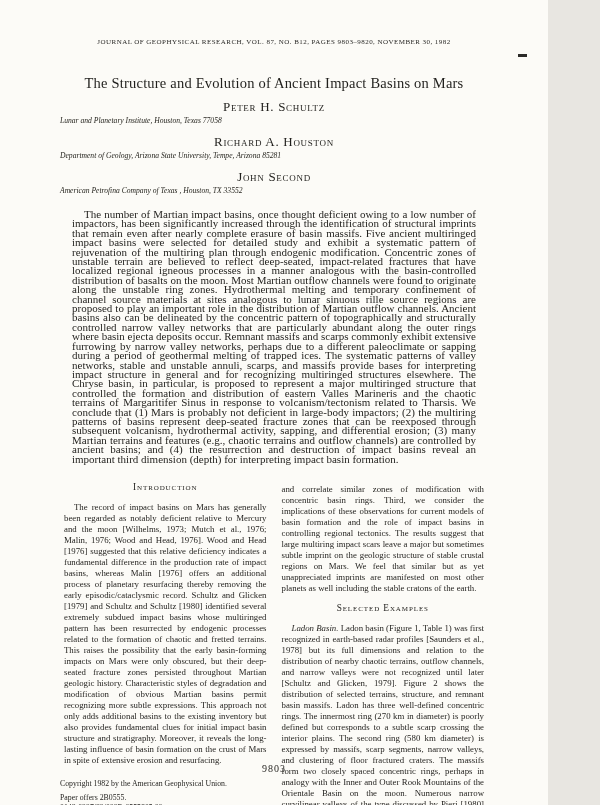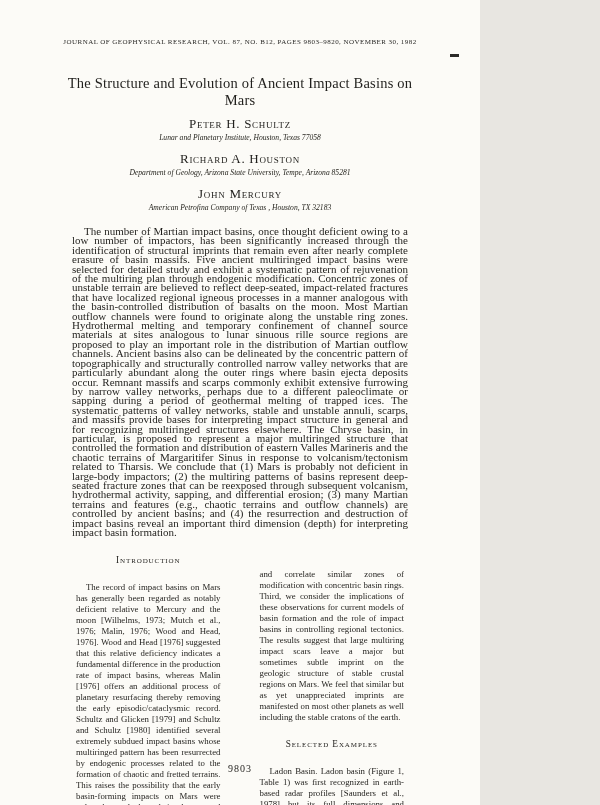--- a/index.html
+++ b/index.html
@@ -1,17 +1,17 @@
 <!DOCTYPE html>
 <html><head>
 <meta charset="utf-8">
 <style>
   html, body { margin: 0; padding: 0; background: #e8e6e1; }
   .page {
-    width: 480px; height: 805px;
+    width: 548px; height: 805px;
     box-sizing: border-box;
     padding: 38px 60px 0;
     background: #fcfbf7;
     overflow: hidden;
     position: relative;
     font-family: "Liberation Serif", serif;
     color: #201f1c;
   }
   .journal-header {
     font-size: 7px;
@@ -31,21 +31,20 @@
   .author-block.first { margin-top: 7px; }
   .author-name {
     font-variant: small-caps;
     font-size: 13px;
     text-align: center;
     letter-spacing: 0.7px;
   }
   .affiliation {
     font-style: italic;
     font-size: 7.6px;
-    text-align: center;
     margin-top: 1px;
     color: #26251f;
   }
   .abstract {
     font-size: 11px;
     line-height: 9.4px;
     text-align: justify;
     margin: 15px 12px 0;
     text-indent: 12px;
   }
@@ -62,23 +61,23 @@
     text-align: justify;
   }
   .section-heading {
     font-variant: small-caps;
     text-align: center;
     font-size: 9.3px;
     letter-spacing: 0.9px;
     margin: 2px 0 9px;
   }
   .section-heading.mid { margin: 9px 0 9px; }
-  .para { margin: 16px; }
+  .para { margin: 4px; }
   .indent { text-indent: 10px; }
-  .run-in { }
+  .run-in { font-style: italic; }
   .footnote {
     margin-top: 13px;
     font-size: 7.8px;
     line-height: 9.5px;
     text-align: left;
   }
   .fn-line { margin: 0; }
   .fn-gap { margin-top: 5px; }
   .page-number {
     position: absolute;
@@ -113,22 +112,22 @@
     <div class="author-name">Peter H. Schultz</div>
     <div class="affiliation">Lunar and Planetary Institute, Houston, Texas 77058</div>
   </div>
 
   <div class="author-block">
     <div class="author-name">Richard A. Houston</div>
     <div class="affiliation">Department of Geology, Arizona State University, Tempe, Arizona 85281</div>
   </div>
 
   <div class="author-block">
-    <div class="author-name">John Mercury</div>
-    <div class="affiliation">American Petrofina Company of Texas , Houston, TX 32183</div>
+    <div class="author-name">John Second</div>
+    <div class="affiliation">American Petrofina Company of Texas , Houston, TX 33552</div>
   </div>
 
   <p class="abstract">The number of Martian impact basins, once thought deficient owing to a low number of impactors, has been significantly increased through the identification of structural imprints that remain even after nearly complete erasure of basin massifs. Five ancient multiringed impact basins were selected for detailed study and exhibit a systematic pattern of rejuvenation of the multiring plan through endogenic modification. Concentric zones of unstable terrain are believed to reflect deep-seated, impact-related fractures that have localized regional igneous processes in a manner analogous with the basin-controlled distribution of basalts on the moon. Most Martian outflow channels were found to originate along the unstable ring zones. Hydrothermal melting and temporary confinement of channel source materials at sites analogous to lunar sinuous rille source regions are proposed to play an important role in the distribution of Martian outflow channels. Ancient basins also can be delineated by the concentric pattern of topographically and structurally controlled narrow valley networks that are particularly abundant along the outer rings where basin ejecta deposits occur. Remnant massifs and scarps commonly exhibit extensive furrowing by narrow valley networks, perhaps due to a different paleoclimate or sapping during a period of geothermal melting of trapped ices. The systematic patterns of valley networks, stable and unstable annuli, scarps, and massifs provide bases for interpreting impact structure in general and for recognizing multiringed structures elsewhere. The Chryse basin, in particular, is proposed to represent a major multiringed structure that controlled the formation and distribution of eastern Valles Marineris and the chaotic terrains of Margaritifer Sinus in response to volcanism/tectonism related to Tharsis. We conclude that (1) Mars is probably not deficient in large-body impactors; (2) the multiring patterns of basins represent deep-seated fracture zones that can be reexposed through subsequent volcanism, hydrothermal activity, sapping, and differential erosion; (3) many Martian terrains and features (e.g., chaotic terrains and outflow channels) are controlled by ancient basins; and (4) the resurrection and destruction of impact basins reveal an important third dimension (depth) for interpreting impact basin formation.</p>
 
   <div class="columns">
 
     <div class="col">
       <div class="section-heading">Introduction</div>
       <p class="para indent">The record of impact basins on Mars has generally been regarded as notably deficient relative to Mercury and the moon [Wilhelms, 1973; Mutch et al., 1976; Malin, 1976; Wood and Head, 1976]. Wood and Head [1976] suggested that this relative deficiency indicates a fundamental difference in the production rate of impact basins, whereas Malin [1976] offers an additional process of planetary resurfacing thereby removing the early episodic/cataclysmic record. Schultz and Glicken [1979] and Schultz and Schultz [1980] identified several extremely subdued impact basins whose multiringed pattern has been resurrected by endogenic processes related to the formation of chaotic and fretted terrains. This raises the possibility that the early basin-forming impacts on Mars were only obscured, but their deep-seated fracture zones persisted throughout Martian geologic history. Characteristic styles of degradation and modification of obvious Martian basins permit recognizing more subtle expressions. This approach not only adds additional basins to the existing inventory but also provides fundamental clues for initial impact basin structure and stratigraphy. Moreover, it reveals the long-lasting influence of basin formation on the crust of Mars in spite of extensive erosion and resurfacing.</p>
       <div class="footnote">

